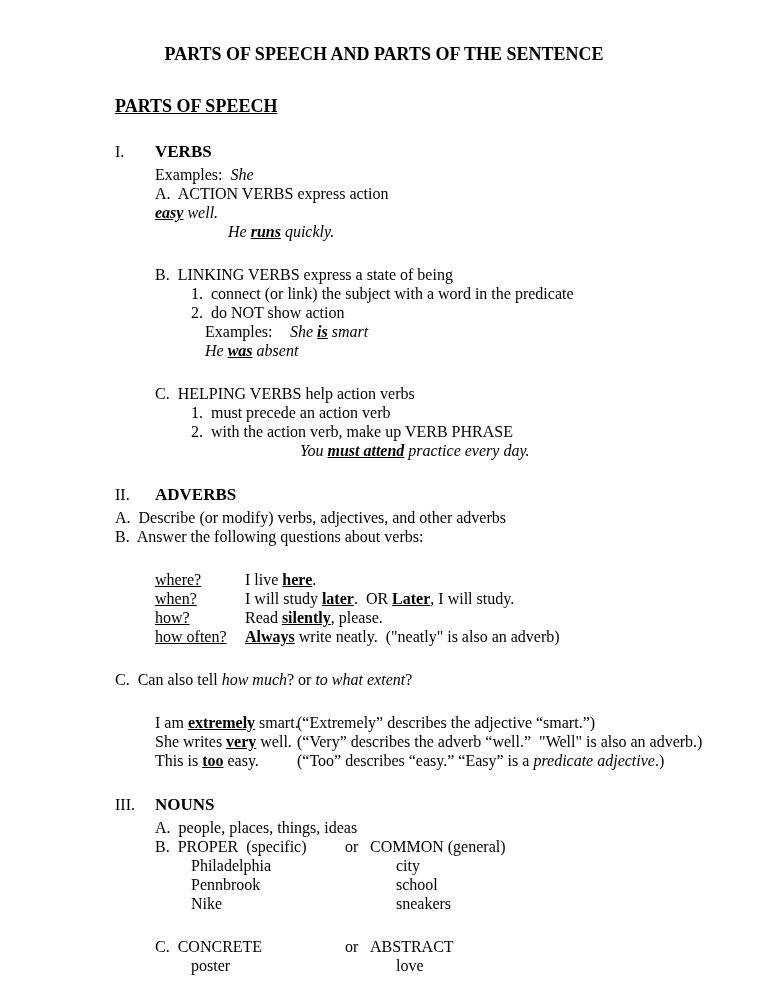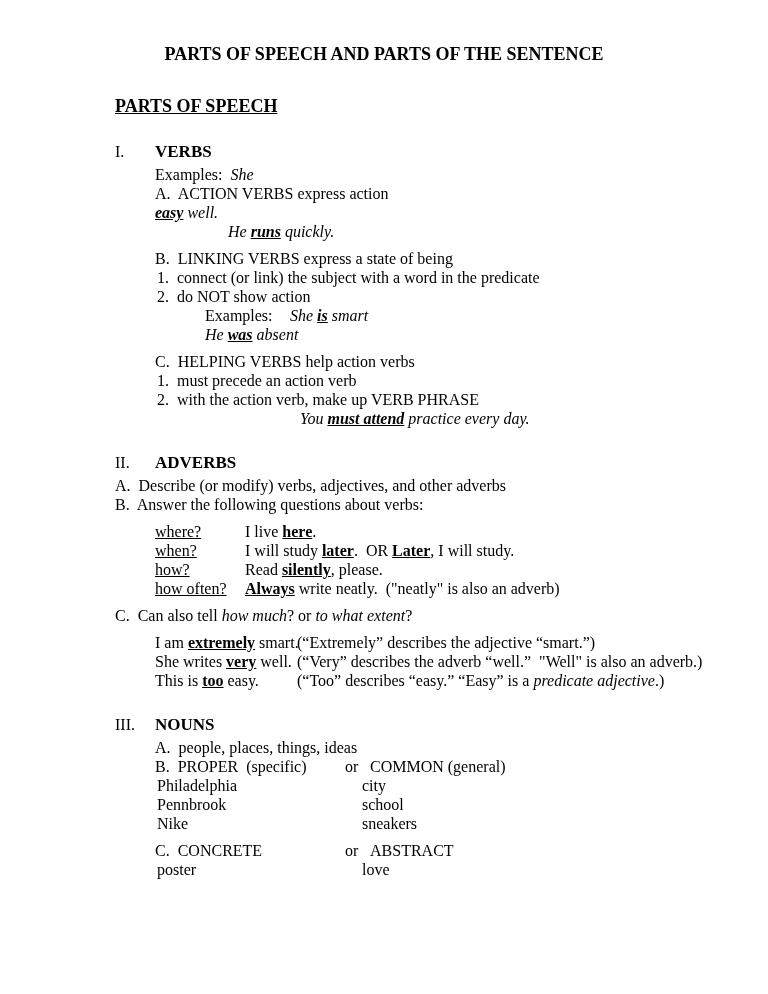--- a/index.html
+++ b/index.html
@@ -11,25 +11,25 @@
   .doc-header { text-align:center; }
   .doc-title { font-size:27px; font-weight:bold; line-height:30px; }
   .doc-subtitle { font-size:18px; font-weight:bold; line-height:22px; margin-top:3px; }
   .content { margin-left:115px; margin-right:34px; margin-top:30px; }
   .pos-heading { font-size:18px; font-weight:bold; text-decoration:underline; line-height:22px; }
   .section { margin-top:24px; }
   .roman-row { display:flex; align-items:baseline; line-height:22px; margin-bottom:2px; }
   .roman { width:40px; flex:none; font-size:16px; }
   .sec-title { font-size:17px; font-weight:bold; }
   .line { white-space:pre; line-height:19px; }
-  .mt { margin-top:8px; }
+  .mt { margin-top:24px; }
   .i { font-style:italic; }
   .bu { font-weight:bold; text-decoration:underline; }
   .biu { font-weight:bold; font-style:italic; text-decoration:underline; }
-  .ml40 { margin-left:40px; } .ml65 { margin-left:42px; } .ml90 { margin-left:90px; }
+  .ml40 { margin-left:40px; } .ml65 { margin-left:76px; } .ml90 { margin-left:90px; }
   .ml113 { margin-left:113px; } .ml175 { margin-left:90px; } .ml185 { margin-left:185px; }
   .w85 { display:inline-block; width:85px; }
   .w90 { display:inline-block; width:90px;text-decoration:underline; }
   .w142 { display:inline-block; width:142px; }
   .w190 { display:inline-block; width:190px; }
   .w25 { display:inline-block; width:25px; }
   .w205 { display:inline-block; width:205px; }
 </style>
 </head>
 <body>

